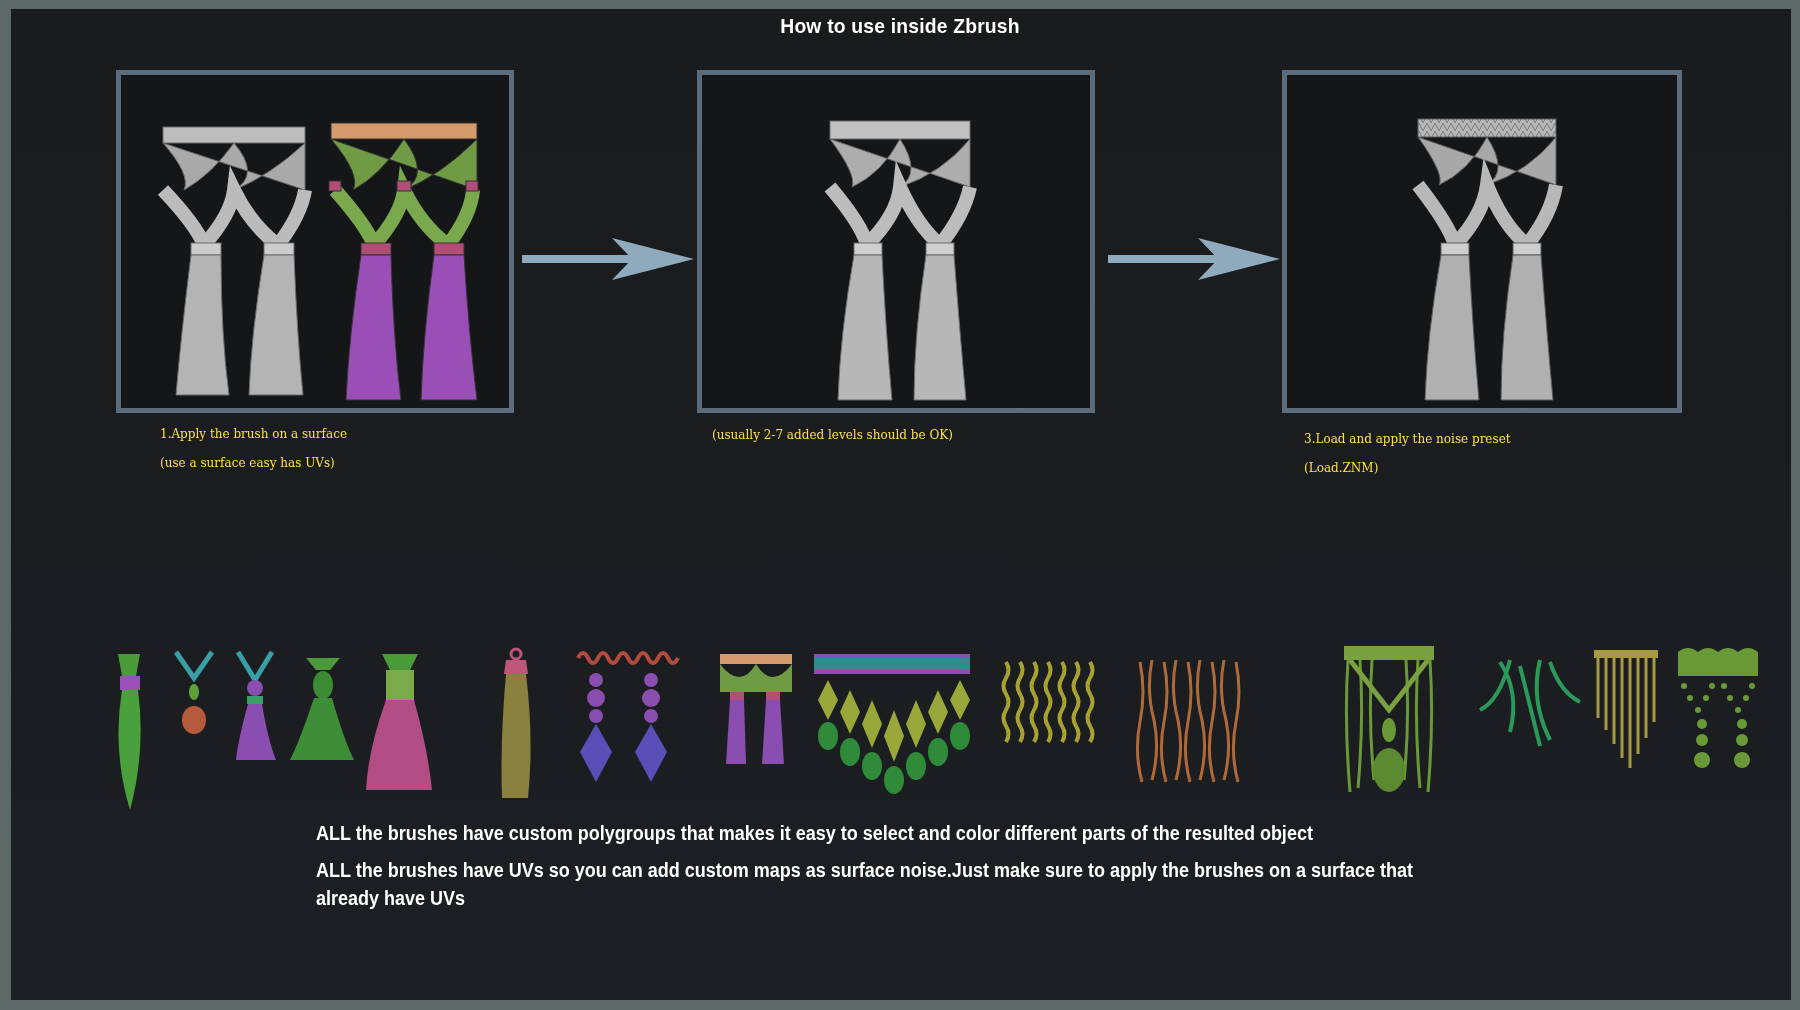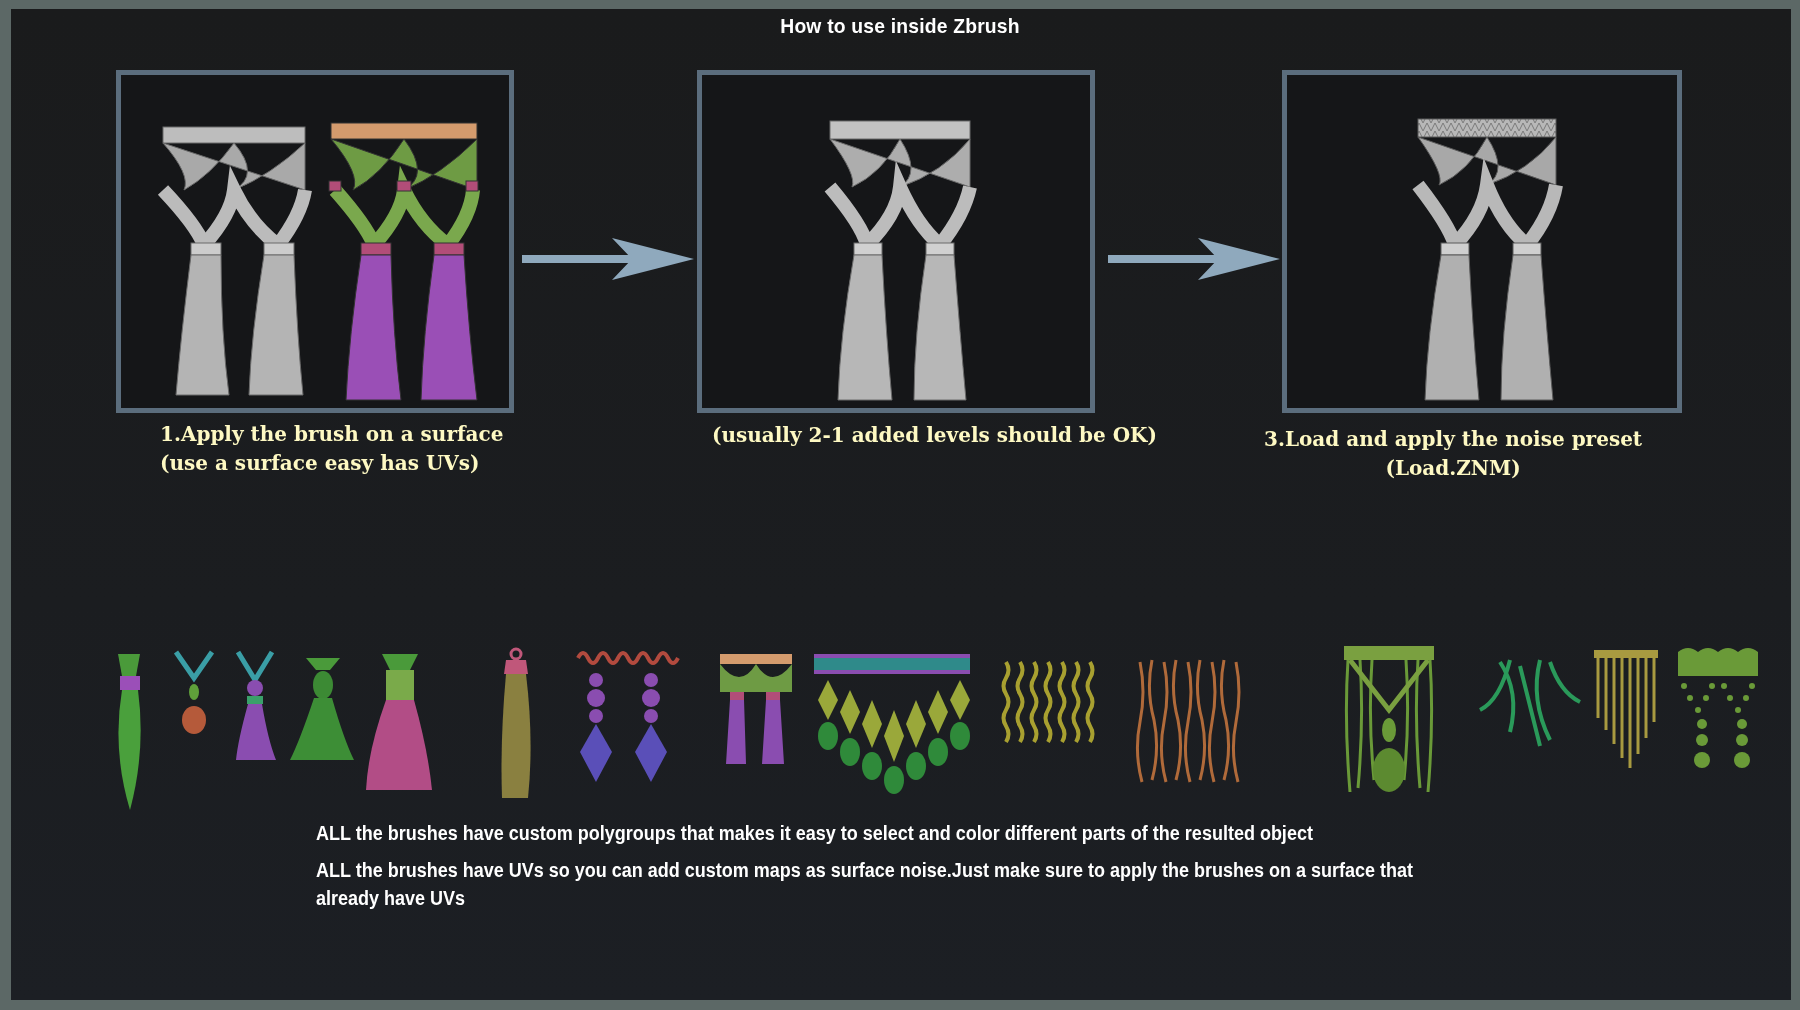--- a/index.html
+++ b/index.html
@@ -3,21 +3,21 @@
 <meta charset="utf-8">
 <style>
   html, body { margin:0; padding:0; }
   body { width:1800px; height:1010px; background:#5c6866; position:relative; overflow:hidden;
          font-family:"Liberation Sans", "DejaVu Sans", sans-serif; }
   .canvas { position:absolute; left:11px; top:9px; width:1780px; height:991px;
             background:linear-gradient(180deg,#1a1b1c 0%,#1b1d20 60%,#1c1f24 100%); }
   .title { position:absolute; left:0; width:1800px; top:14px; text-align:center; color:#fff;
            font-weight:bold; font-size:21px; letter-spacing:0.2px; transform:scaleX(0.92); }
   .panel { position:absolute; border:5px solid #5b6d7d; background:#151618; box-sizing:border-box; }
-  .caption { position:absolute; color:#fef9c3; font-weight:bold; font-size:20px; line-height:29px;
+  .caption { position:absolute; color:#fde047; font-weight:normal; font-size:12px; line-height:29px;
              font-family:"DejaVu Serif", serif; transform-origin:left top; }
   .arrow { position:absolute; }
   .note { position:absolute; left:316px; color:#fff; font-weight:bold; font-size:20px;
           font-family:"Liberation Sans", sans-serif; transform-origin:left top; transform:scaleX(0.9); }
   .brush { position:absolute; }
   svg { display:block; }
 </style>
 </head>
 <body>
 
@@ -95,23 +95,23 @@
       <path d="M226 180 Q214 260 214 325 L266 325 Q260 260 254 180 Z" fill="#b0b0b0"></path>
     </g>
   </svg>
 </div>
 
 <div class="caption" style="left:160px;top:420px;">
   <div>1.Apply the brush on a surface</div>
   <div>(use a surface easy has UVs)</div>
 </div>
 <div class="caption" style="left:712px;top:421px;">
-  <div>(usually 2-1 added levels should be OK)</div>
-</div>
-<div class="caption" style="left:1264px;top:425px;text-align:center;">
+  <div>(usually 2-7 added levels should be OK)</div>
+</div>
+<div class="caption" style="left:1304px;top:425px;text-align:left;">
   <div>3.Load and apply the noise preset</div>
   <div>(Load.ZNM)</div>
 </div>
 
 <svg class="brush" style="left:110px;top:640px;" width="1660" height="175" viewBox="0 0 1660 175">
 
   <g>
     <path d="M8 14 L30 14 L26 36 L12 36 Z" fill="#4a9a3a"></path>
     <rect x="10" y="36" width="20" height="14" fill="#9b4fb8"></rect>
     <path d="M12 50 Q2 110 20 170 Q36 110 28 50 Z" fill="#4aa03c"></path>

